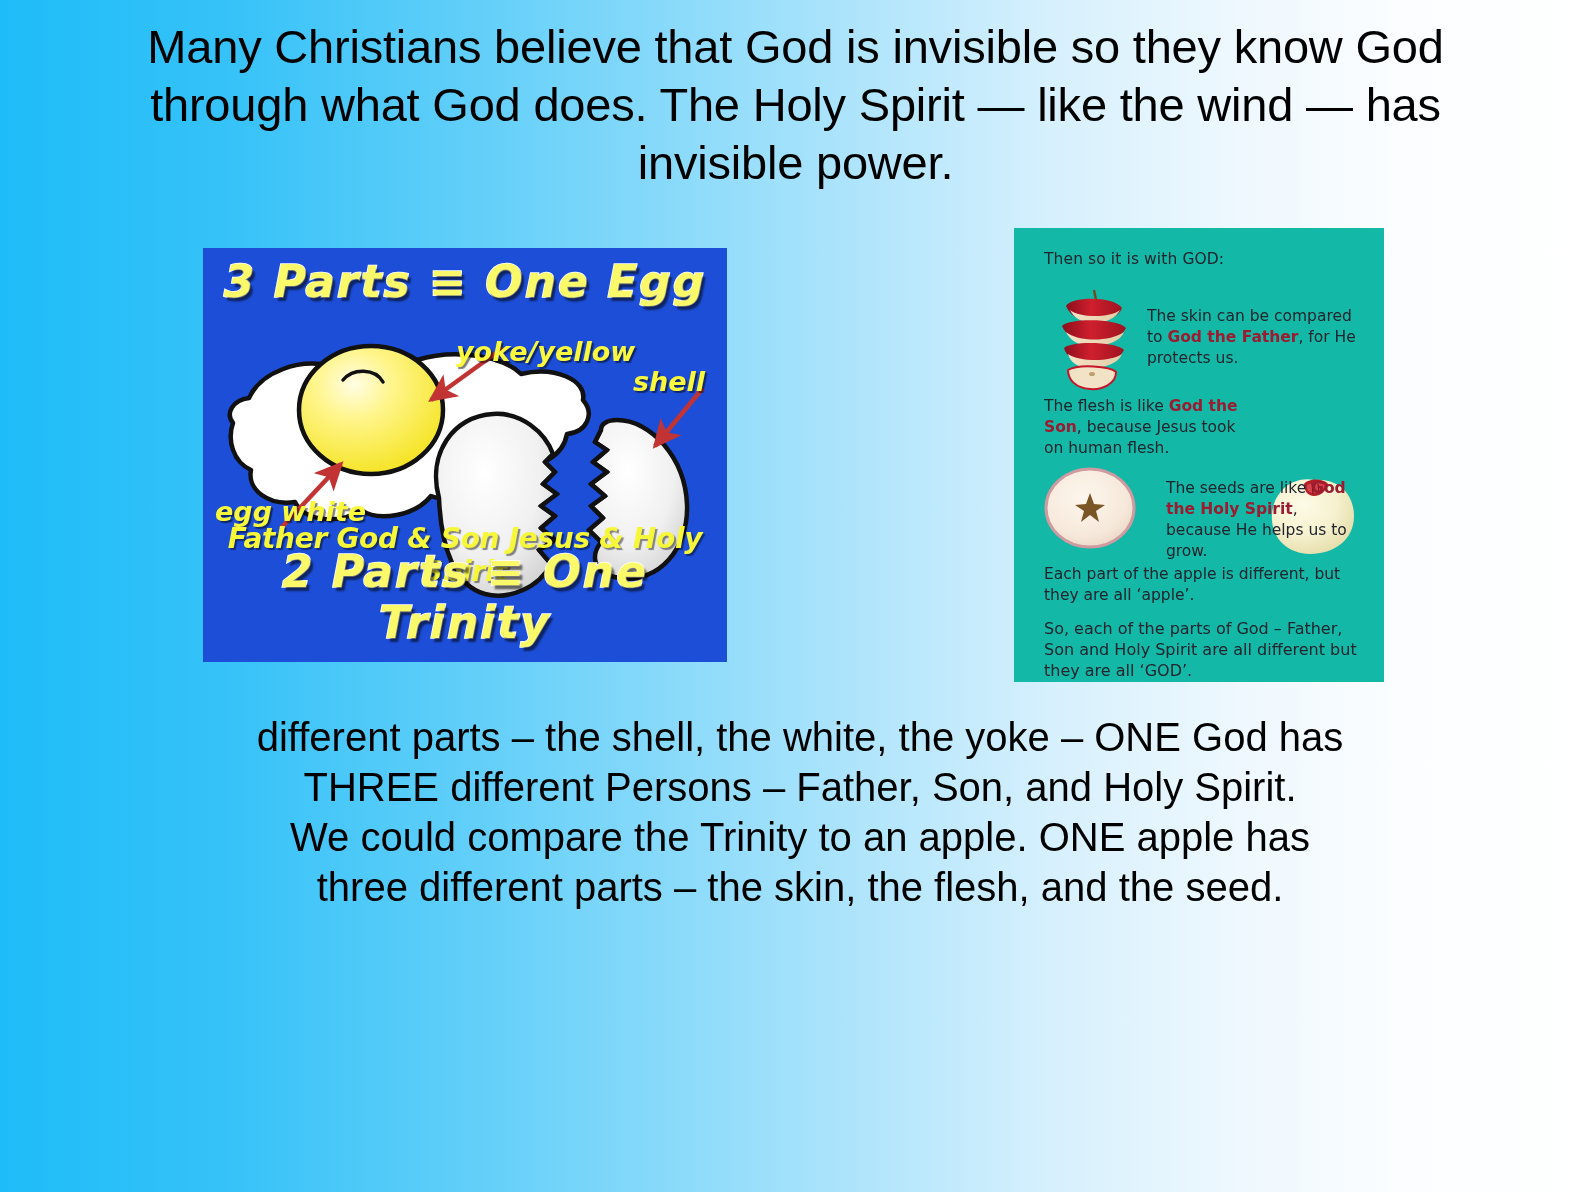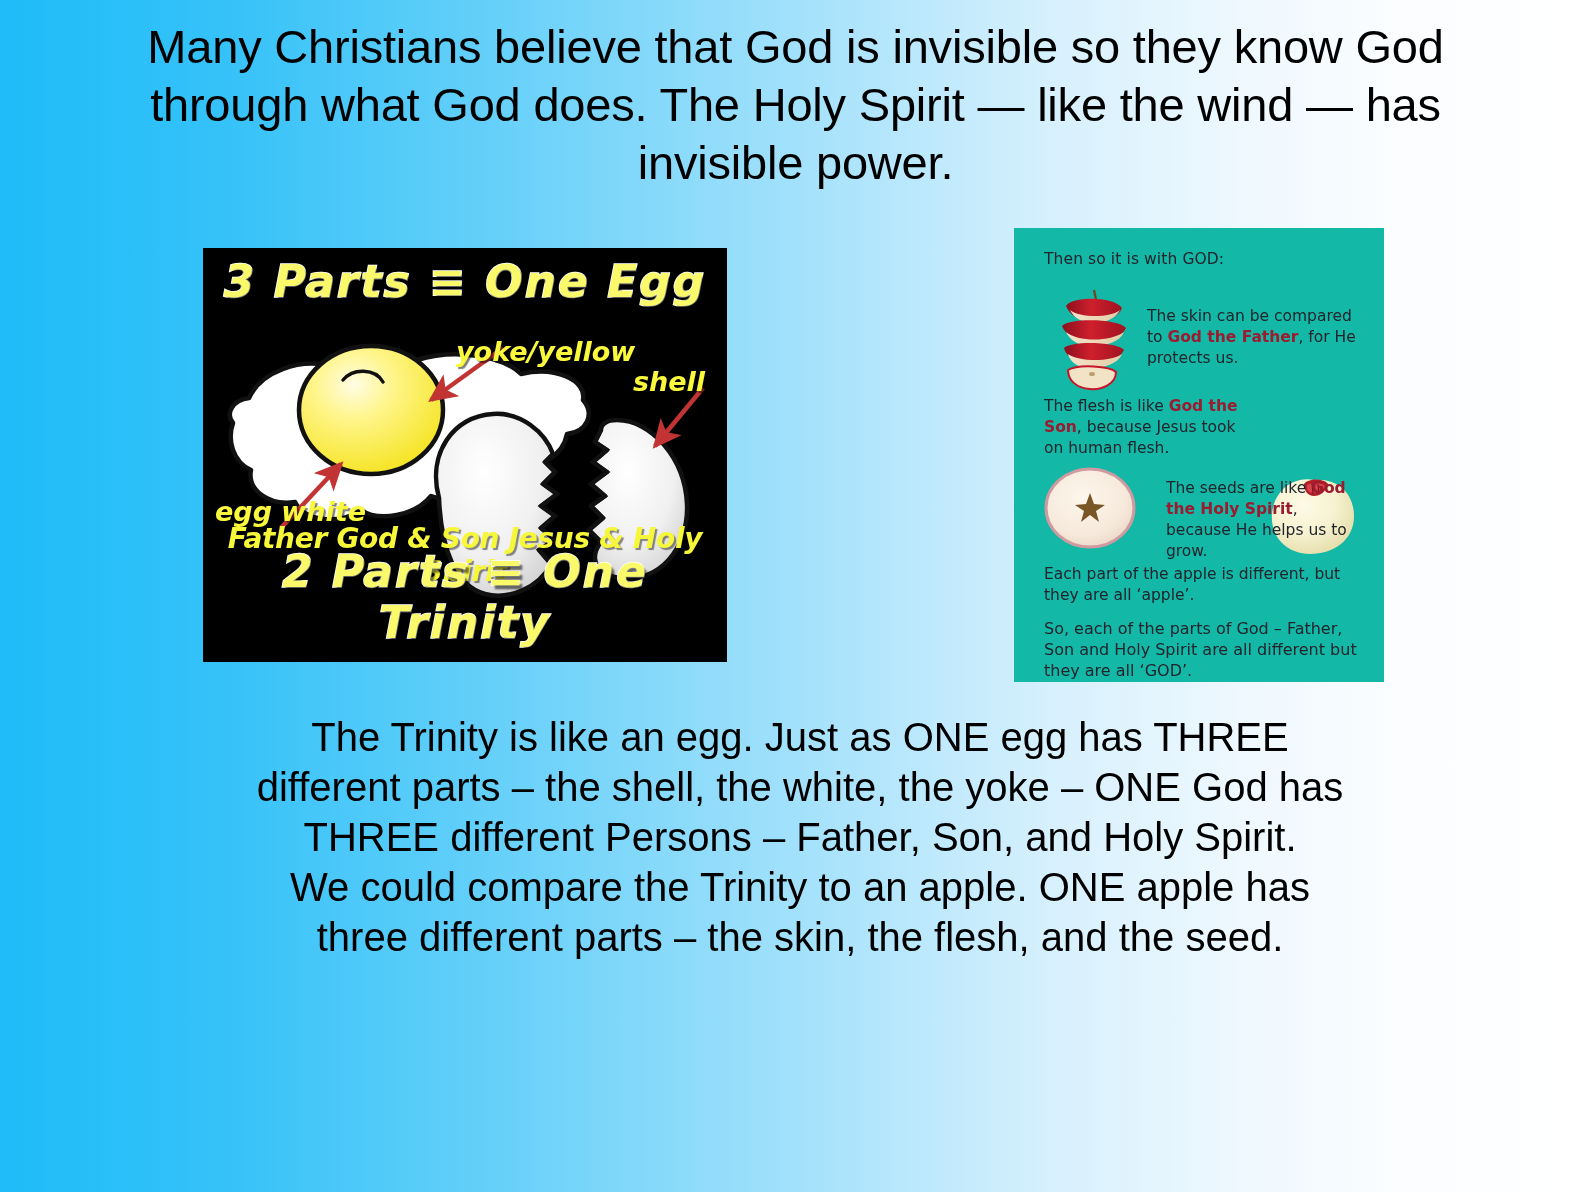--- a/index.html
+++ b/index.html
@@ -56,21 +56,21 @@
   }
   .bodytext .ln { display: block; white-space: nowrap; }
 
   
   .egg-panel {
     position: absolute;
     left: 203px;
     top: 248px;
     width: 524px;
     height: 414px;
-    background: #000000;
+    background: #1d4ed8;
     overflow: hidden;
   }
   .egg-title {
     position: absolute;
     top: 8px;
     left: 0;
     width: 524px;
     text-align: center;
     font-size: 44px;
     font-weight: bold;
@@ -305,20 +305,19 @@
 
     <div class="ap-txt3"><span>The seeds are like </span><span class="ap-b">God the Holy Spirit</span><span>, because He helps us to grow.</span></div>
 
     <div class="ap-txt4">Each part of the apple is different, but they are all ‘apple’.</div>
 
     <div class="ap-txt5">So, each of the parts of God – Father, Son and Holy Spirit are all different but they are all ‘GOD’.</div>
 
   </div>
 
   <div class="bodytext">
-    <span class="ln">The Trinity is like an egg. Just as ONE egg has THREE</span>
     <span class="ln">different parts – the shell, the white, the yoke – ONE God has</span>
     <span class="ln">THREE different Persons – Father, Son, and Holy Spirit.</span>
     <span class="ln">We could compare the Trinity to an apple. ONE apple has</span>
     <span class="ln">three different parts – the skin, the flesh, and the seed.</span>
   </div>
 
 </div>
 
 </body></html>

